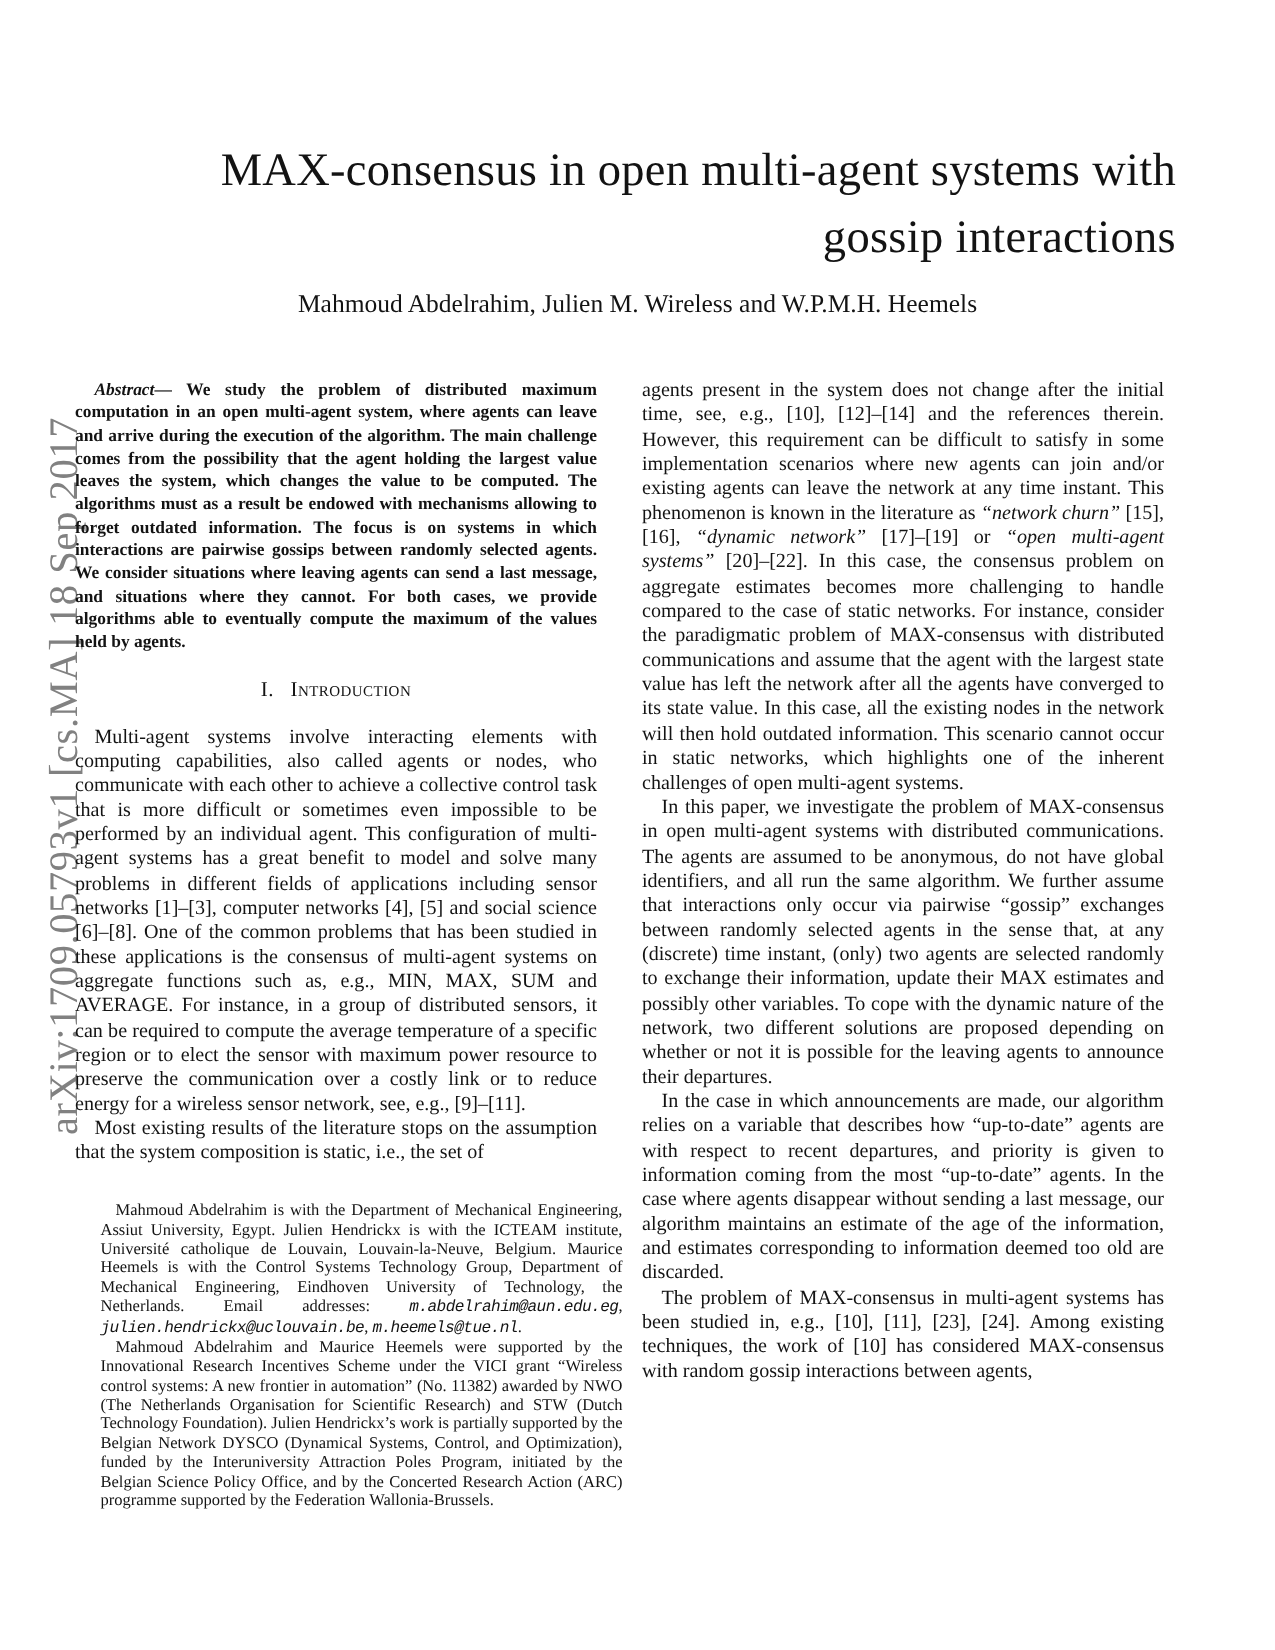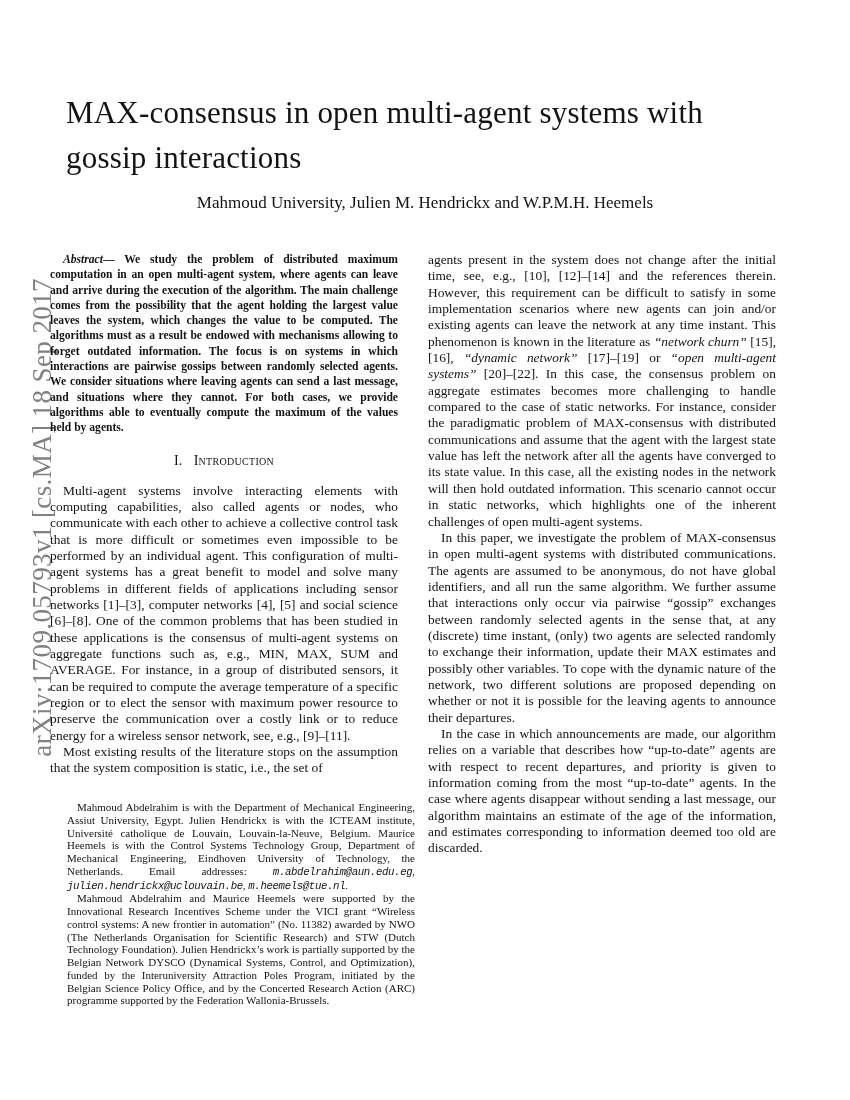--- a/index.html
+++ b/index.html
@@ -22,21 +22,21 @@
     transform-origin: top left;
     font-size: 27px;
     color: #818181;
     letter-spacing: 0.4px;
   }
 
   .title {
     position: absolute; top: 90px; left: 66px; width: 718px;
     margin: 0; font-weight: normal;
     font-size: 31px; line-height: 45px;
-    text-align: left; letter-spacing: 0.2px;
+    text-align: right; letter-spacing: 0.2px;
   }
   .authors {
     position: absolute; top: 193px; left: 66px; width: 718px;
     text-align: center; font-size: 17px;
   }
 
   .col { position: absolute; width: 348px; }
   .col-left  { left: 50px;  top: 252px; }
   .col-right { left: 428px; top: 252px; }
 
@@ -74,21 +74,21 @@
 <body>
 
 <div class="page">
 
   <div class="arxiv-banner">
     <span class="arxiv-text">arXiv:1709.05793v1  [cs.MA]  18 Sep 2017</span>
   </div>
 
   <h1 class="title">MAX-consensus in open multi-agent systems with gossip interactions</h1>
 
-  <div class="authors">Mahmoud University, Julien M. Hendrickx and W.P.M.H. Heemels</div>
+  <div class="authors">Mahmoud Abdelrahim, Julien M. Wireless and W.P.M.H. Heemels</div>
 
   <div class="col col-left">
     <p class="abstract"><span class="it bd">Abstract</span><span class="bd">— We study the problem of distributed maximum computation in an open multi-agent system, where agents can leave and arrive during the execution of the algorithm. The main challenge comes from the possibility that the agent holding the largest value leaves the system, which changes the value to be computed. The algorithms must as a result be endowed with mechanisms allowing to forget outdated information. The focus is on systems in which interactions are pairwise gossips between randomly selected agents. We consider situations where leaving agents can send a last message, and situations where they cannot. For both cases, we provide algorithms able to eventually compute the maximum of the values held by agents.</span></p>
 
     <h2 class="section-heading">
       <span>I.</span><span class="heading-title">Introduction</span>
     </h2>
 
     <div class="body-text">
         <p class="para indent"><span>Multi-agent systems involve interacting elements with computing capabilities, also called agents or nodes, who communicate with each other to achieve a collective control task that is more difficult or sometimes even impossible to be performed by an individual agent. This configuration of multi-agent systems has a great benefit to model and solve many problems in different fields of applications including sensor networks [1]–[3], computer networks [4], [5] and social science [6]–[8]. One of the common problems that has been studied in these applications is the consensus of multi-agent systems on aggregate functions such as, e.g., MIN, MAX, SUM and AVERAGE. For instance, in a group of distributed sensors, it can be required to compute the average temperature of a specific region or to elect the sensor with maximum power resource to preserve the communication over a costly link or to reduce energy for a wireless sensor network, see, e.g., [9]–[11].</span></p>
@@ -98,15 +98,16 @@
 
   <div class="footnote">
       <p class="para indent"><span>Mahmoud Abdelrahim is with the Department of Mechanical Engineering, Assiut University, Egypt. Julien Hendrickx is with the ICTEAM institute, Université catholique de Louvain, Louvain-la-Neuve, Belgium. Maurice Heemels is with the Control Systems Technology Group, Department of Mechanical Engineering, Eindhoven University of Technology, the Netherlands. Email addresses: </span><span class="tt">m.abdelrahim@aun.edu.eg</span><span>, </span><span class="tt">julien.hendrickx@uclouvain.be</span><span>, </span><span class="tt">m.heemels@tue.nl</span><span>.</span></p>
       <p class="para indent"><span>Mahmoud Abdelrahim and Maurice Heemels were supported by the Innovational Research Incentives Scheme under the VICI grant “Wireless control systems: A new frontier in automation” (No. 11382) awarded by NWO (The Netherlands Organisation for Scientific Research) and STW (Dutch Technology Foundation). Julien Hendrickx’s work is partially supported by the Belgian Network DYSCO (Dynamical Systems, Control, and Optimization), funded by the Interuniversity Attraction Poles Program, initiated by the Belgian Science Policy Office, and by the Concerted Research Action (ARC) programme supported by the Federation Wallonia-Brussels.</span></p>
     </div>
 
   <div class="col col-right body-text">
       <p class="para"><span>agents present in the system does not change after the initial time, see, e.g., [10], [12]–[14] and the references therein. However, this requirement can be difficult to satisfy in some implementation scenarios where new agents can join and/or existing agents can leave the network at any time instant. This phenomenon is known in the literature as </span><span class="it">“network churn”</span><span> [15], [16], </span><span class="it">“dynamic network”</span><span> [17]–[19] or </span><span class="it">“open multi-agent systems”</span><span> [20]–[22]. In this case, the consensus problem on aggregate estimates becomes more challenging to handle compared to the case of static networks. For instance, consider the paradigmatic problem of MAX-consensus with distributed communications and assume that the agent with the largest state value has left the network after all the agents have converged to its state value. In this case, all the existing nodes in the network will then hold outdated information. This scenario cannot occur in static networks, which highlights one of the inherent challenges of open multi-agent systems.</span></p>
       <p class="para indent"><span>In this paper, we investigate the problem of MAX-consensus in open multi-agent systems with distributed communications. The agents are assumed to be anonymous, do not have global identifiers, and all run the same algorithm. We further assume that interactions only occur via pairwise “gossip” exchanges between randomly selected agents in the sense that, at any (discrete) time instant, (only) two agents are selected randomly to exchange their information, update their MAX estimates and possibly other variables. To cope with the dynamic nature of the network, two different solutions are proposed depending on whether or not it is possible for the leaving agents to announce their departures.</span></p>
       <p class="para indent"><span>In the case in which announcements are made, our algorithm relies on a variable that describes how “up-to-date” agents are with respect to recent departures, and priority is given to information coming from the most “up-to-date” agents. In the case where agents disappear without sending a last message, our algorithm maintains an estimate of the age of the information, and estimates corresponding to information deemed too old are discarded.</span></p>
+      <p class="para indent"><span>The problem of MAX-consensus in multi-agent systems has been studied in, e.g., [10], [11], [23], [24]. Among existing techniques, the work of [10] has considered MAX-consensus with random gossip interactions between agents,</span></p>
     </div>
 
 </div>
 
 </body></html>

